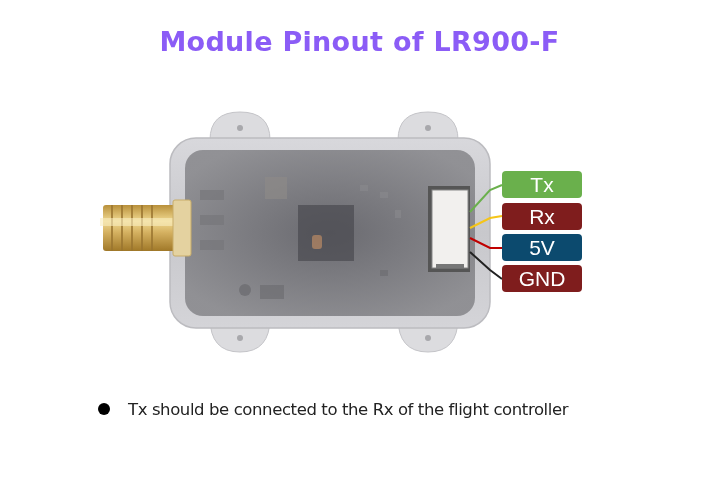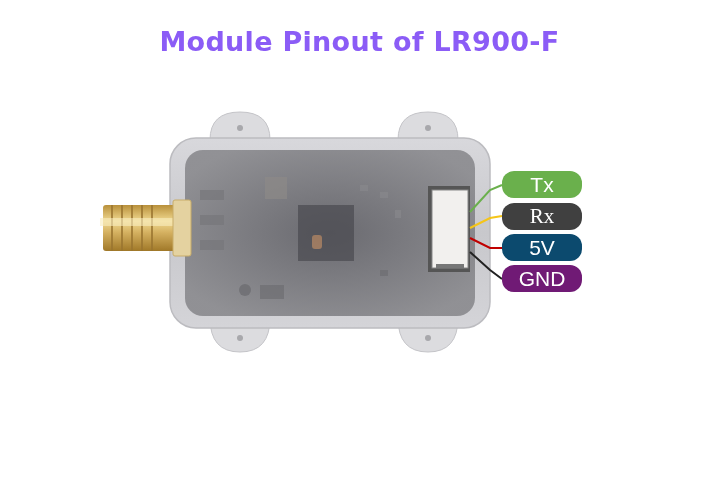--- a/index.html
+++ b/index.html
@@ -1,19 +1,19 @@
 <!DOCTYPE html>
 <html><head>
 <meta charset="utf-8">
 <style>
   html, body { margin:0; padding:0; background:#ffffff; }
   body { width:703px; height:483px; position:relative; overflow:hidden; font-family:"Liberation Sans", sans-serif; }
   .title { position:absolute; left:0; width:703px; top:26px; text-align:center; font-family:"DejaVu Sans", sans-serif; font-weight:bold; font-size:27px; color:#8b5cf6; letter-spacing:0.3px;padding-left:8px; }
   .module { position:absolute; left:0; top:0; width:703px; height:483px; }
-  .pin-label { position:absolute; left:502px; width:80px; height:27px; border-radius:12px; color:#fff; font-size:21px; line-height:27px; text-align:center; font-family:"Liberation Sans", sans-serif; }
+  .pin-label { position:absolute; left:502px; width:80px; height:27px; border-radius:4px; color:#fff; font-size:21px; line-height:27px; text-align:center; font-family:"Liberation Sans", sans-serif; }
   .notes { position:absolute; left:98px; top:397px; margin:0; padding:0; list-style:none; }
   .notes li { position:relative; padding-left:30px; font-size:16.5px; line-height:25px; color:#222; font-family:"DejaVu Sans", sans-serif; font-weight:normal; letter-spacing:-0.4px; }
   .bullet { position:absolute; left:0; top:6px; width:12px; height:12px; border-radius:50%; background:#000; }
 </style>
 </head>
 <body>
 
 <div class="title">Module Pinout of LR900-F</div>
 
 <svg class="module" viewBox="0 0 703 483" xmlns="http://www.w3.org/2000/svg">
@@ -85,18 +85,22 @@
 
   <g fill="none" stroke-width="2">
     <polyline points="470,212 490,190 502,185" stroke="#6ab04c"></polyline>
     <polyline points="470,228 490,218 502,216" stroke="#f5c518"></polyline>
     <polyline points="470,238 490,248 502,248" stroke="#c00000"></polyline>
     <polyline points="470,252 490,270 502,279" stroke="#222222"></polyline>
   </g>
 </svg>
 
 <div class="pin-label" style="top:171px;background:#6ab04c;">Tx</div>
-<div class="pin-label" style="top:203px;background:#404040;font-family:Liberation Serif, serif;">Rx</div>
+<div class="pin-label" style="top:203px;background:#7f1d1d;">Rx</div>
 <div class="pin-label" style="top:234px;background:#0c4a6e;">5V</div>
-<div class="pin-label" style="top:265px;background:#701a75;">GND</div>
+<div class="pin-label" style="top:265px;background:#7f1d1d;">GND</div>
 
 <ul class="notes">
+  <li>
+    <span class="bullet"></span>
+    <span>Tx should be connected to the Rx of the flight controller</span>
+  </li>
 </ul>
 
 </body></html>

